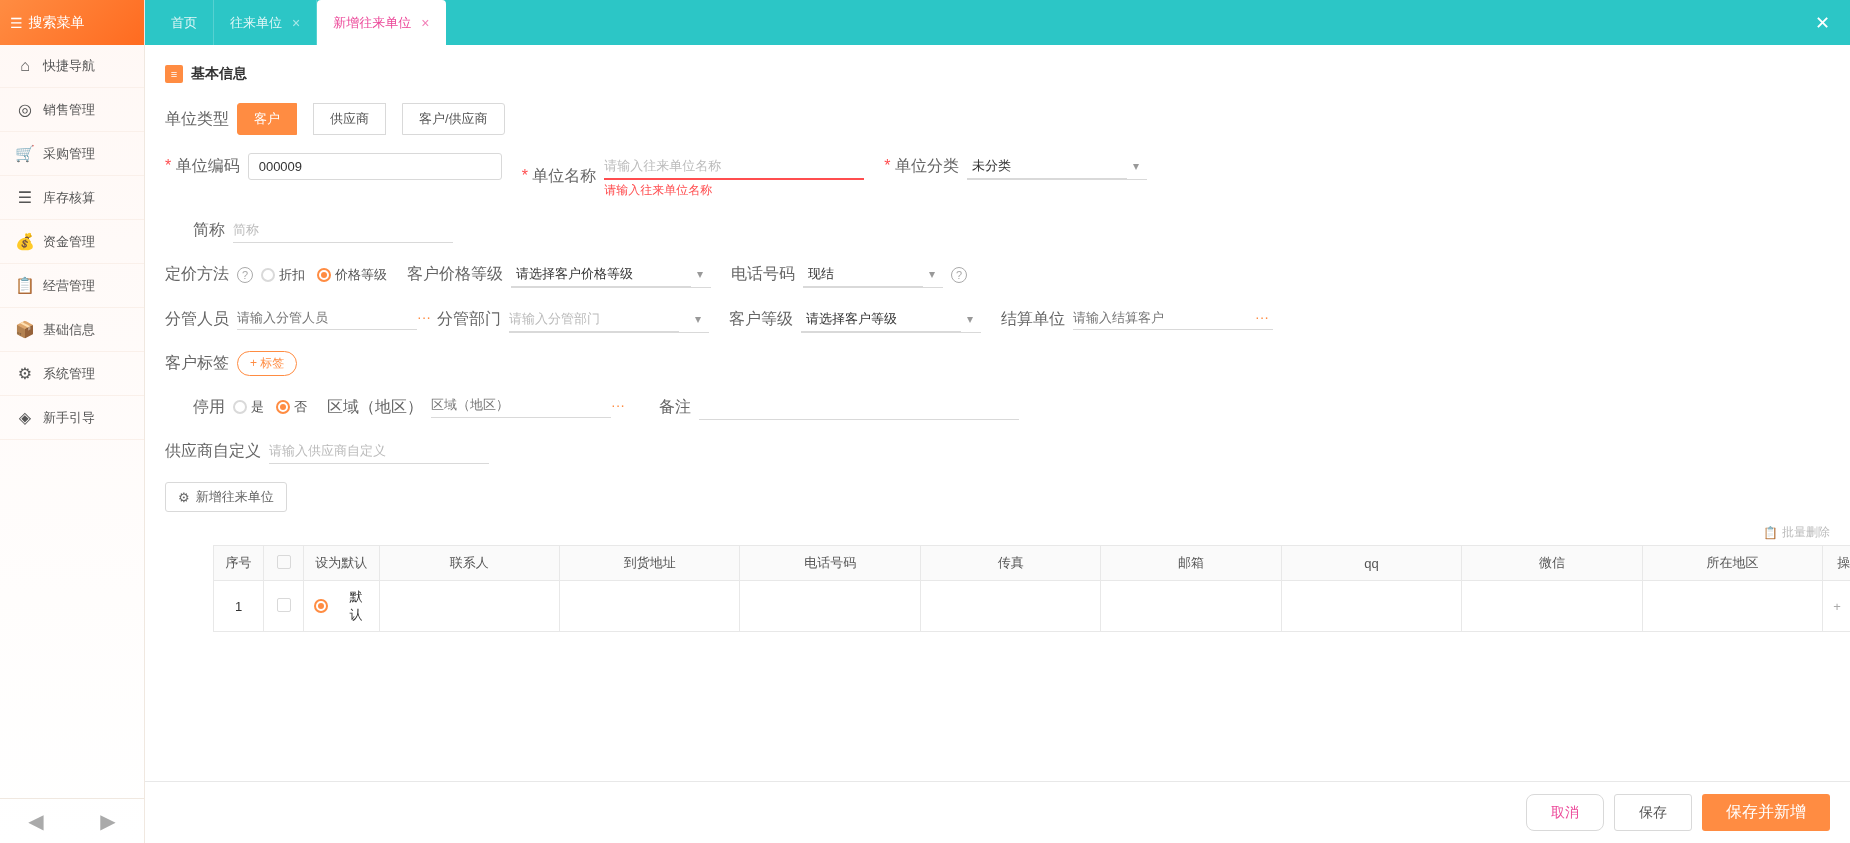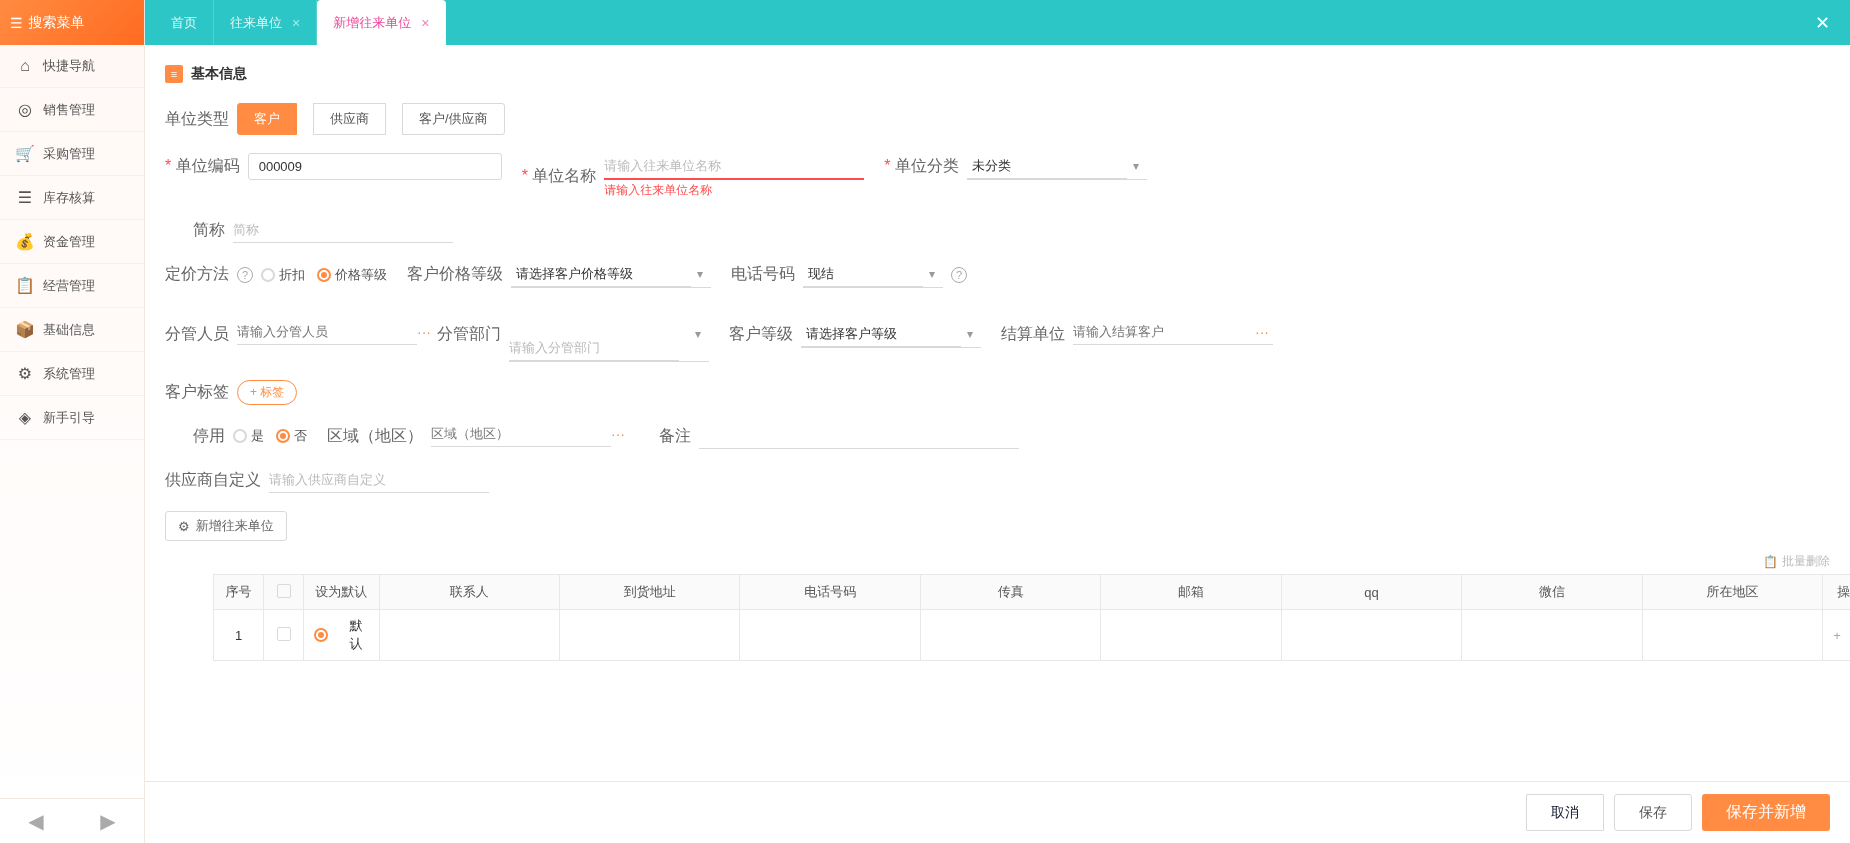--- a/index.html
+++ b/index.html
@@ -314,25 +314,25 @@
       border-top: 1px solid #e8e8e8;
       padding: 12px 20px;
       display: flex;
       justify-content: flex-end;
       gap: 10px;
       flex-shrink: 0;
     }
     .btn-cancel {
       padding: 8px 24px;
       border: 1px solid #d9d9d9;
-      border-radius: 1px;
+      border-radius: 8px;
       font-size: 14px;
       cursor: pointer;
       background: white;
-      color: #0f172a;
+      color: #ec4899;
     }
     .btn-save {
       padding: 8px 24px;
       border: 1px solid #d9d9d9;
       border-radius: 3px;
       font-size: 14px;
       cursor: pointer;
       background: white;
       color: #555;
     }
@@ -526,21 +526,21 @@
       <div class="form-group">
         <span class="form-label">分管人员</span>
         <div class="input-with-more" style="width: 180px;">
           <input type="text" placeholder="请输入分管人员" style="">
           <span class="more-btn">···</span>
         </div>
       </div>
       <div class="form-group">
         <span class="form-label">分管部门</span>
         <div class="select-wrapper" style="width: 200px; border-bottom: 1px solid #d9d9d9;">
-          <input type="text" class="input-underline" style="width: 170px; margin-top: 29px;" placeholder="请输入分管部门">
+          <input type="text" class="input-underline" style="width: 170px;" placeholder="请输入分管部门">
           <span class="select-arrow">▾</span>
         </div>
       </div>
       <div class="form-group">
         <span class="form-label">客户等级</span>
         <div class="select-wrapper" style="width: 180px; border-bottom: 1px solid #d9d9d9;">
           <select class="form-select" style="width: 160px;">
             <option value="">请选择客户等级</option>
           </select>
           <span class="select-arrow">▾</span>

